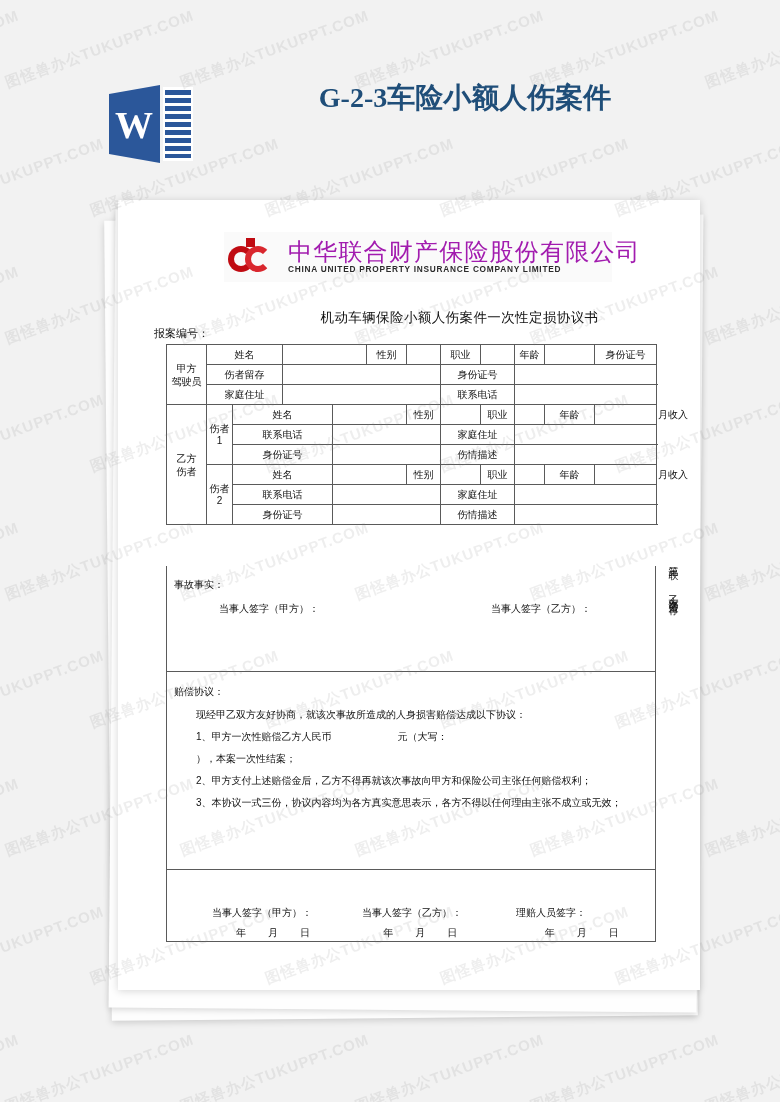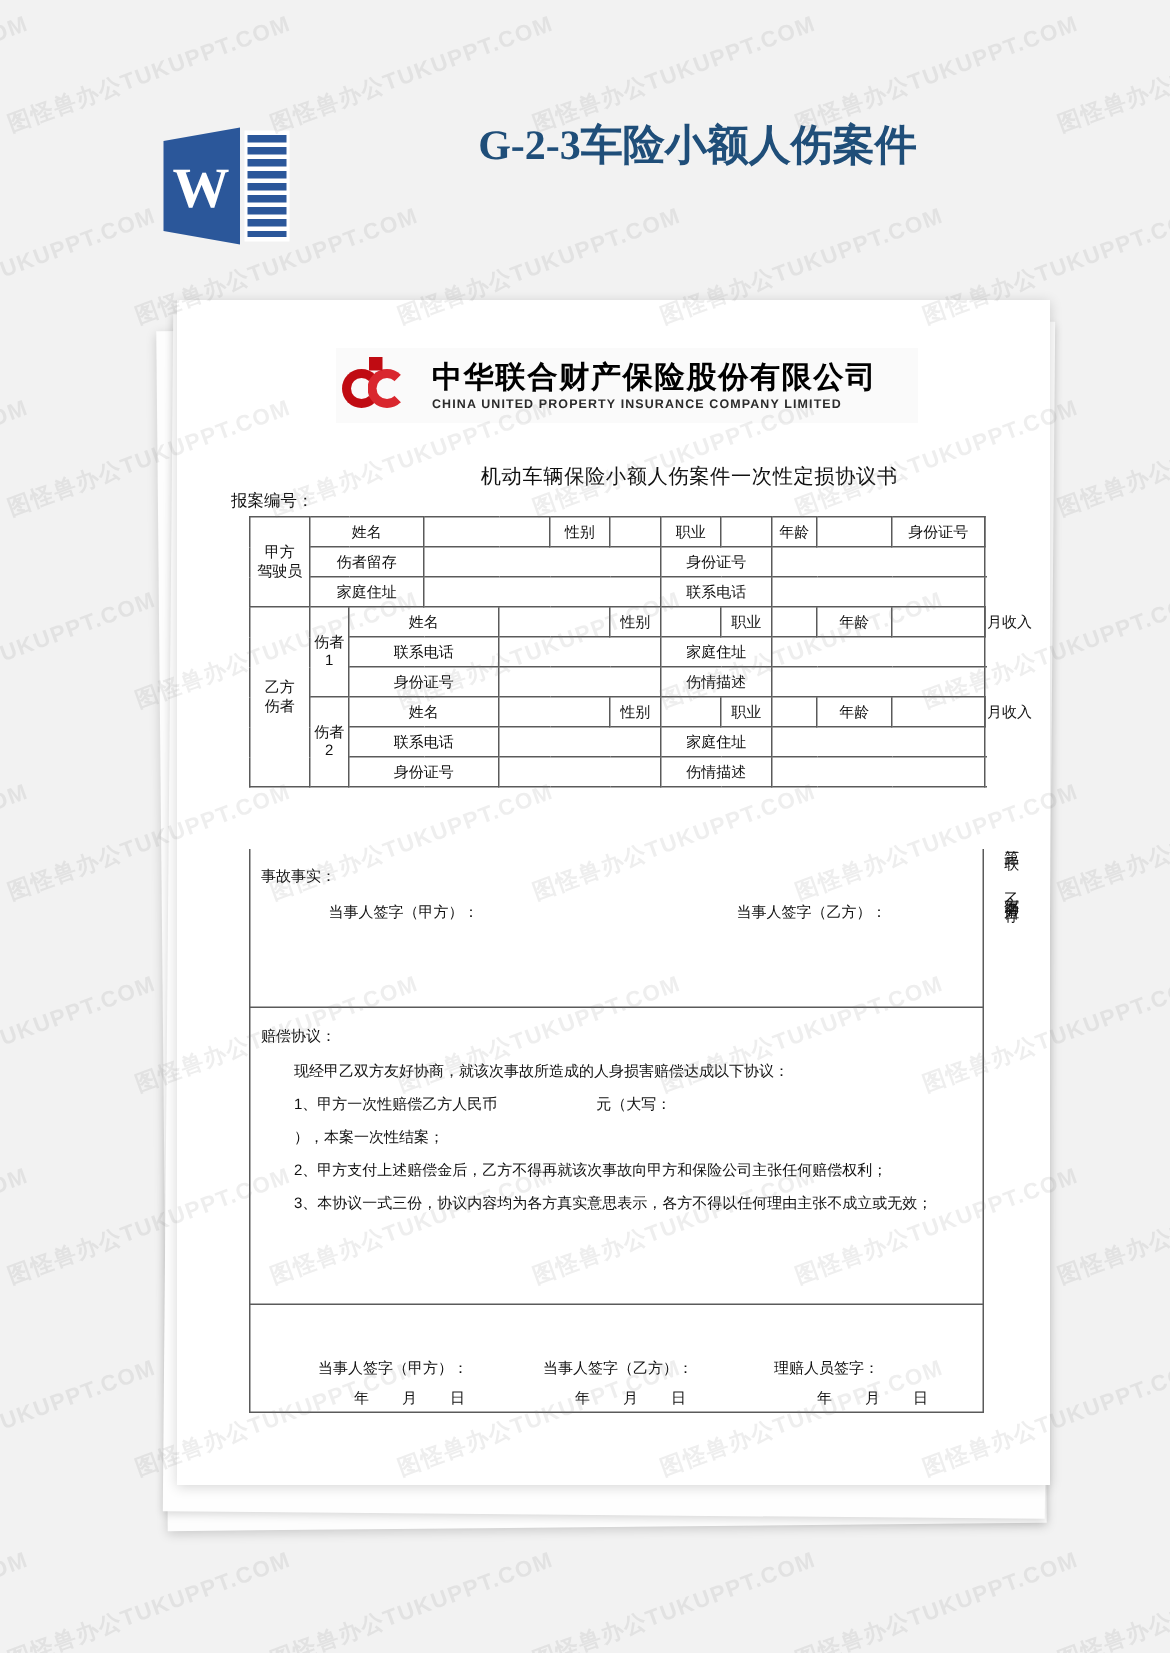--- a/index.html
+++ b/index.html
@@ -120,24 +120,24 @@
   }
   .logo-mark .tick {
     position: absolute;
     left: 20px; top: 1px;
     width: 9px; height: 9px;
     background: #c00b12;
   }
   .logo-text { margin-left: 6px; }
   .logo-cn {
     font-family: "Liberation Sans", sans-serif;
-    font-weight: bold;
-    font-size: 20px;
+    font-weight: normal;
+    font-size: 24px;
     letter-spacing: 1.2px;
-    color: #000000;
+    color: #a21caf;
     white-space: nowrap;
     line-height: 24px;
   }
   .logo-en {
     font-family: "Liberation Sans", sans-serif;
     font-weight: bold;
     font-size: 8.3px;
     letter-spacing: 0.75px;
     color: #2b2b2b;
     white-space: nowrap;

